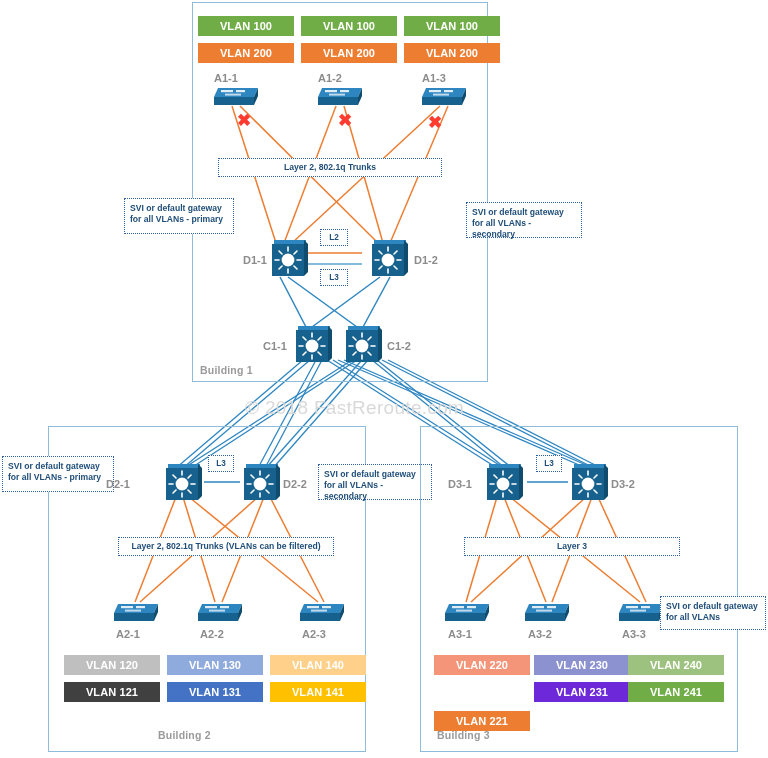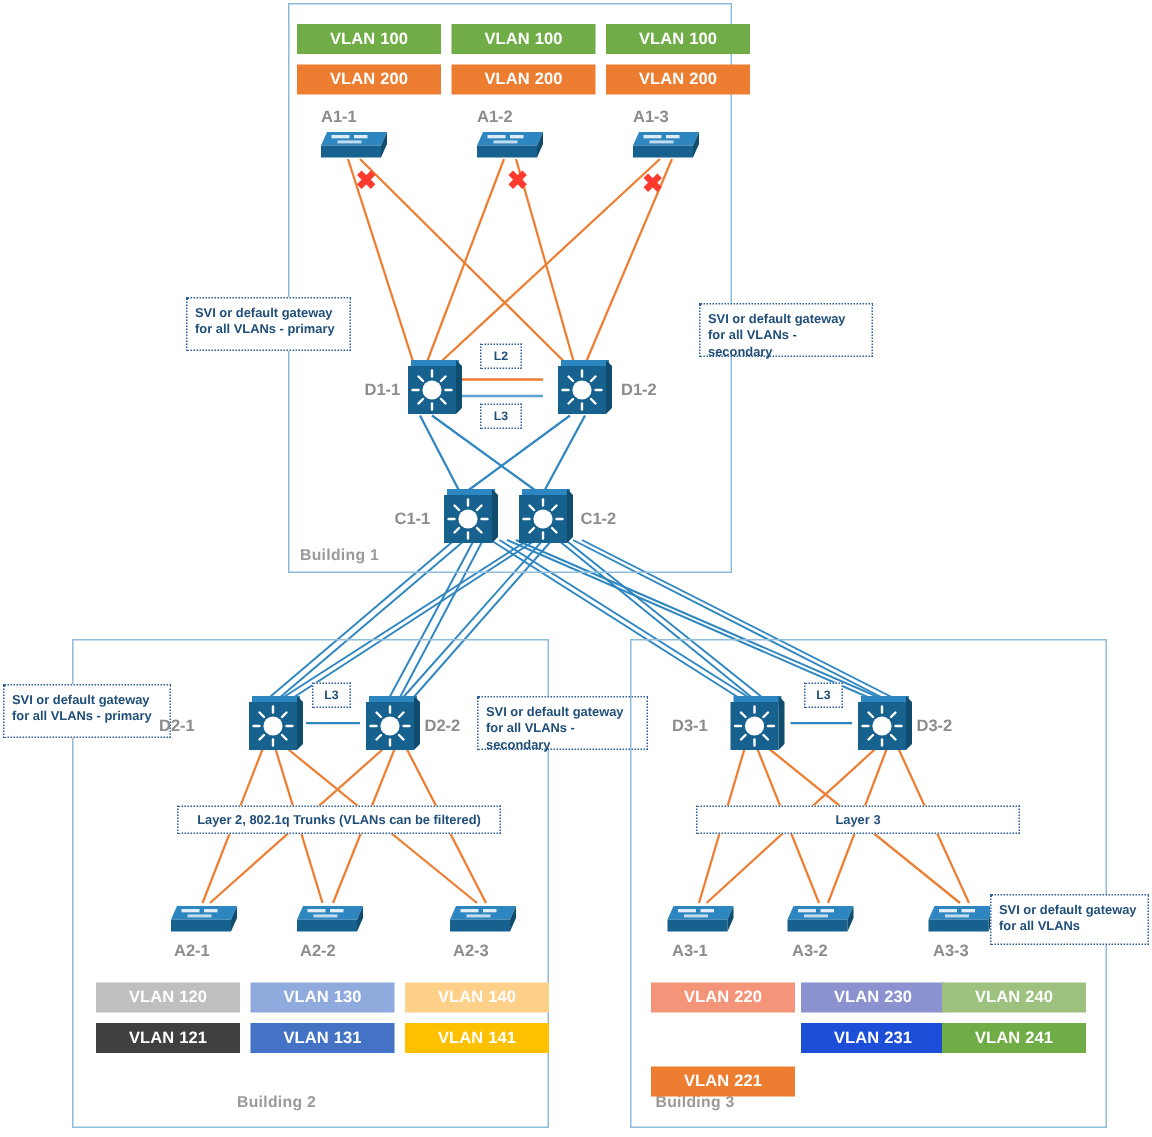--- a/index.html
+++ b/index.html
@@ -228,20 +228,21 @@
       <rect x="11" y="6" width="12" height="2.2" fill="#ffffff" opacity="0.85"></rect>
       <rect x="26" y="6" width="9" height="2.2" fill="#ffffff" opacity="0.85"></rect>
       <rect x="15" y="9.6" width="16" height="2" fill="#ffffff" opacity="0.7"></rect>
     </svg>
   </div>
 
   <div class="xmark" style="left:237px; top:112px;">✖</div>
   <div class="xmark" style="left:338px; top:112px;">✖</div>
   <div class="xmark" style="left:428px; top:114px;">✖</div>
 
+  <div class="note center" style="left:218px; top:158px; width:224px; height:19px; line-height:11px;">Layer 2, 802.1q Trunks</div>
 
   <div class="note" style="left:124px; top:198px; width:110px; height:36px;">SVI or default gateway
 for all VLANs - primary</div>
   <div class="note" style="left:466px; top:202px; width:116px; height:36px;">SVI or default gateway
 for all VLANs - secondary</div>
 
   <div class="dev-label" style="left:243px; top:254px;">D1-1</div>
   <div class="dev-label" style="left:414px; top:254px;">D1-2</div>
 
   <div class="device" style="left:268px; top:238px;">
@@ -317,20 +318,21 @@
         <line x1="7" y1="22" x2="11" y2="22"></line>
           <line x1="29" y1="22" x2="33" y2="22"></line>
         <line x1="11" y1="13" x2="14" y2="16"></line>
           <line x1="26" y1="28" x2="29" y2="31"></line>
         <line x1="29" y1="13" x2="26" y2="16"></line>
           <line x1="14" y1="28" x2="11" y2="31"></line>
       </g>
     </svg>
   </div>
 
+  <div class="watermark" style="left:245px; top:397px;">© 2018 FastReroute.com</div>
 
   <div class="building" style="left:48px; top:426px; width:318px; height:326px;"></div>
   <div class="building-label" style="left:110px; top:729px;margin-left:48px;">Building 2</div>
 
   <div class="note" style="left:2px; top:456px; width:112px; height:36px;">SVI or default gateway
 for all VLANs - primary</div>
   <div class="note" style="left:318px; top:464px; width:114px; height:36px;">SVI or default gateway
 for all VLANs - secondary</div>
   <div class="note tiny" style="left:208px; top:455px; width:26px; height:17px; line-height:10px;">L3</div>
 
@@ -499,17 +501,17 @@
   <div class="dev-label" style="left:448px; top:628px;">A3-1</div>
   <div class="dev-label" style="left:528px; top:628px;">A3-2</div>
   <div class="dev-label" style="left:622px; top:628px;">A3-3</div>
 
   <div class="note" style="left:660px; top:596px; width:106px; height:34px;">SVI or default gateway
 for all VLANs</div>
 
   <div class="vlan" style="left:434px; top:655px; background:#F4957A;">VLAN 220</div>
   <div class="vlan" style="left:434px; top:682px; background:#ED7D31;margin-top:29px;">VLAN 221</div>
   <div class="vlan" style="left:534px; top:655px; background:#8B92CF;">VLAN 230</div>
-  <div class="vlan" style="left:534px; top:682px; background:#1d4ed8;">VLAN 231</div>
+  <div class="vlan" style="left:534px; top:682px; background:#6d28d9;">VLAN 231</div>
   <div class="vlan" style="left:628px; top:655px; background:#9DC27F;">VLAN 240</div>
   <div class="vlan" style="left:628px; top:682px; background:#70AD47;">VLAN 241</div>
 
 </div>
 
 </body></html>

